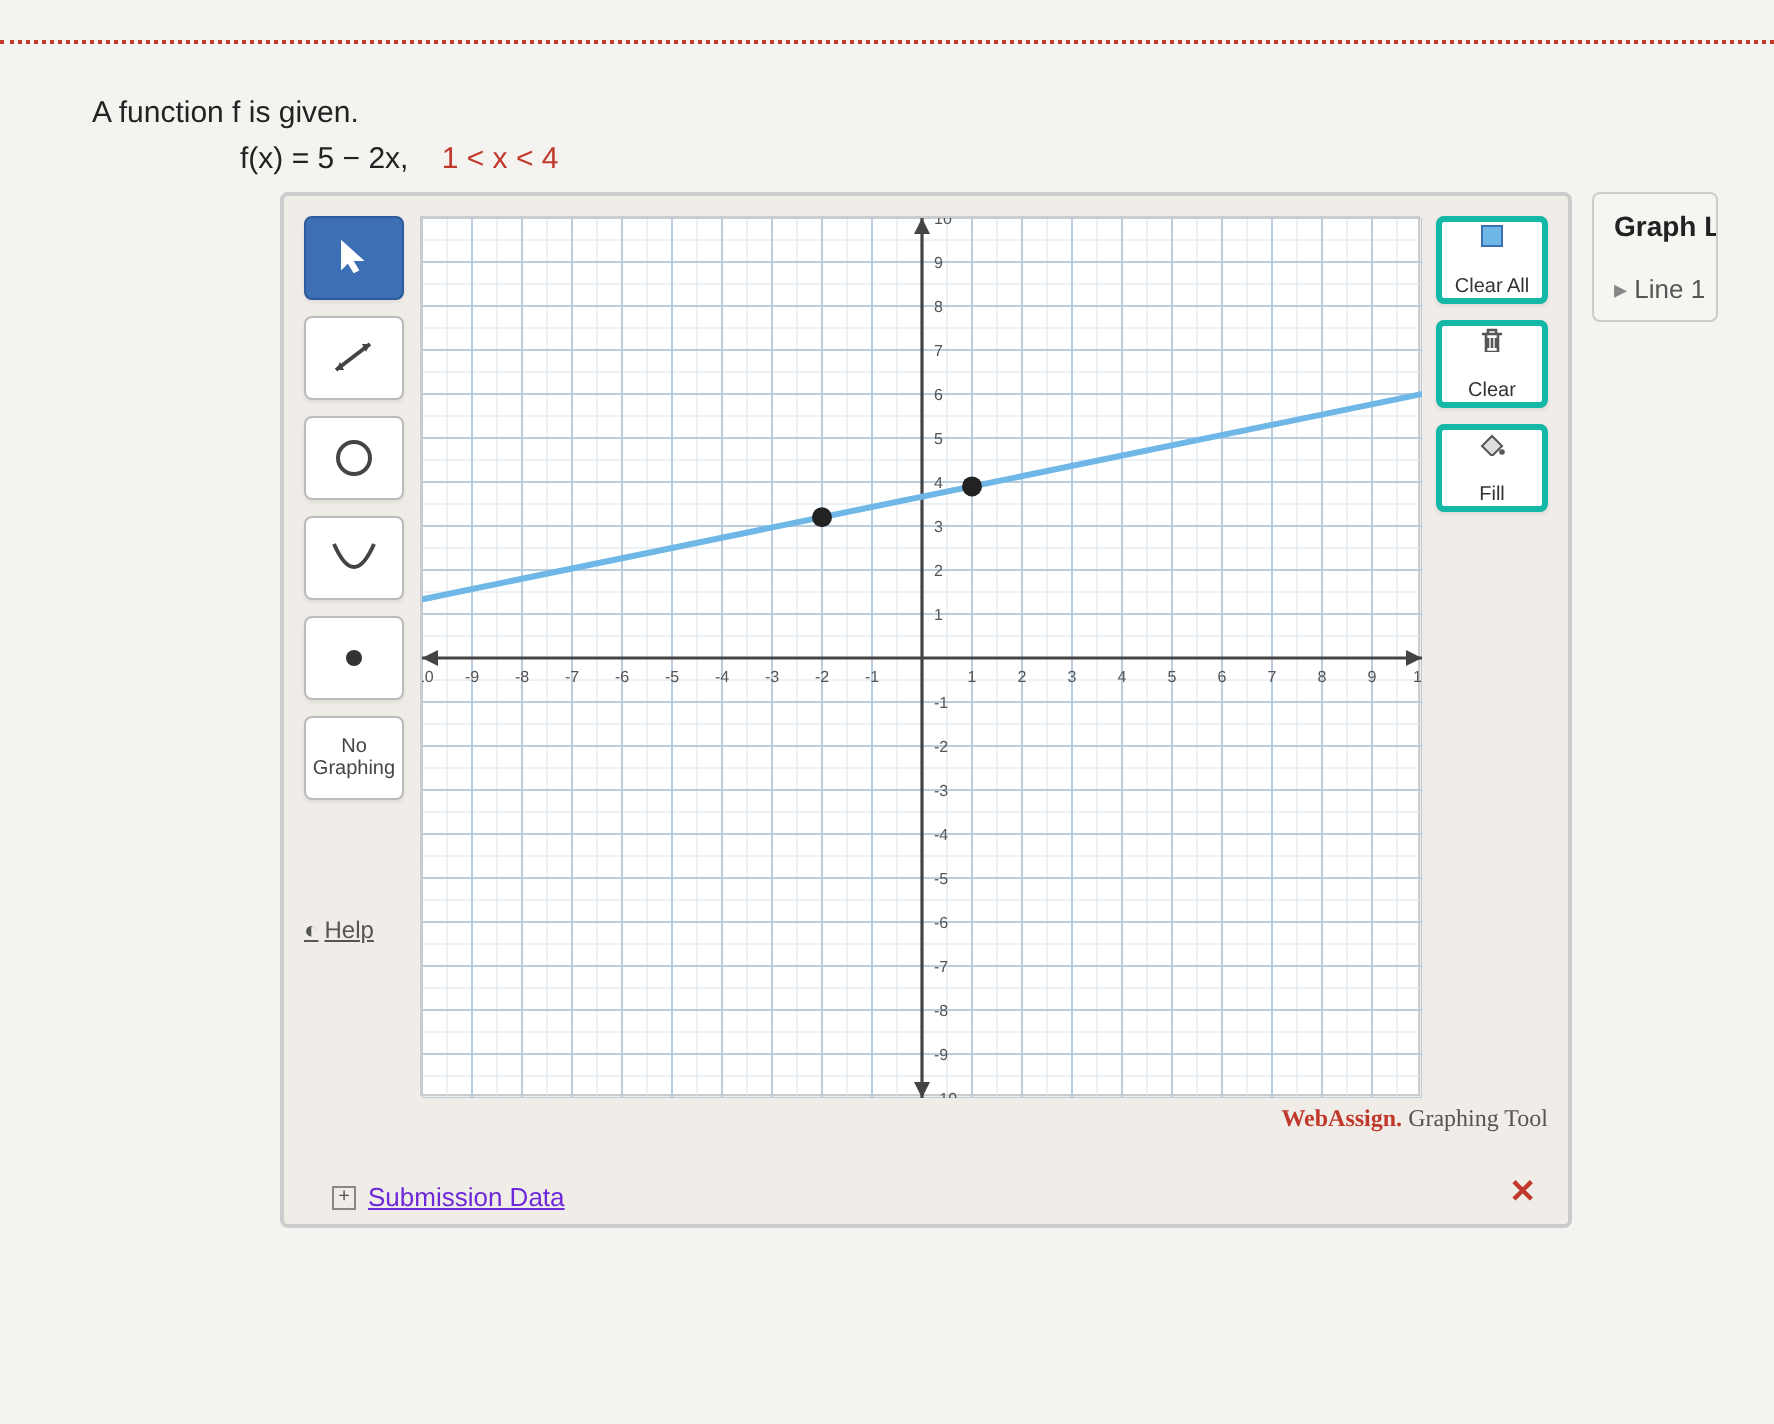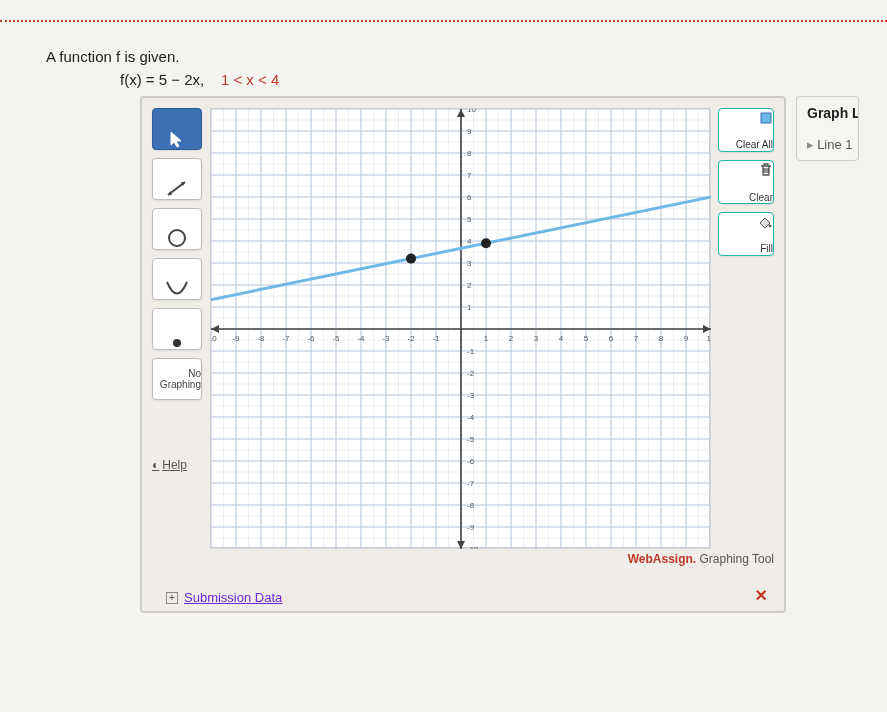--- a/index.html
+++ b/index.html
@@ -53,21 +53,21 @@
     gap: 8px;
     width: 50px;
   }
   .tool-btn {
     width: 50px;
     height: 42px;
     border: 1px solid #bbb;
     border-radius: 4px;
     background: #fff;
     display: flex;
-    align-items: flex-end;
+    align-items: center;
     justify-content: center;
     font-size: 16px;
     color: #333;
     cursor: pointer;
     box-shadow: 0 1px 2px rgba(0,0,0,.08);
   }
   .tool-btn.selected {
     background: #3d6fb5;
     color: #fff;
     border-color: #2d5a9a;
@@ -105,39 +105,40 @@
 
   .right-col {
     display: flex;
     flex-direction: column;
     gap: 8px;
     width: 56px;
   }
   .action-btn {
     width: 56px;
     height: 44px;
-    border: 1px solid #14b8a6;
+    border: 3px solid #14b8a6;
     border-radius: 4px;
     background: #fff;
     font-size: 10px;
     color: #333;
     display: flex;
     flex-direction: column;
-    align-items: flex-end;
+    align-items: center;
     justify-content: center;
     gap: 14px;
     cursor: pointer;
     box-shadow: 0 1px 2px rgba(0,0,0,.08);
   }
   .footer-row {
     display: flex;
     justify-content: flex-end;
     margin-top: 4px;
     font-size: 12px;
     color: #555;
+    font-family: Liberation Serif, serif;
   }
   .footer-row b { color: #c0392b; }
 
   .layers-panel {
     border: 1px solid #ccc;
     border-radius: 4px;
     background: #f7f5f2;
     padding: 8px 10px;
     font-size: 14px;
     width: 90px;

